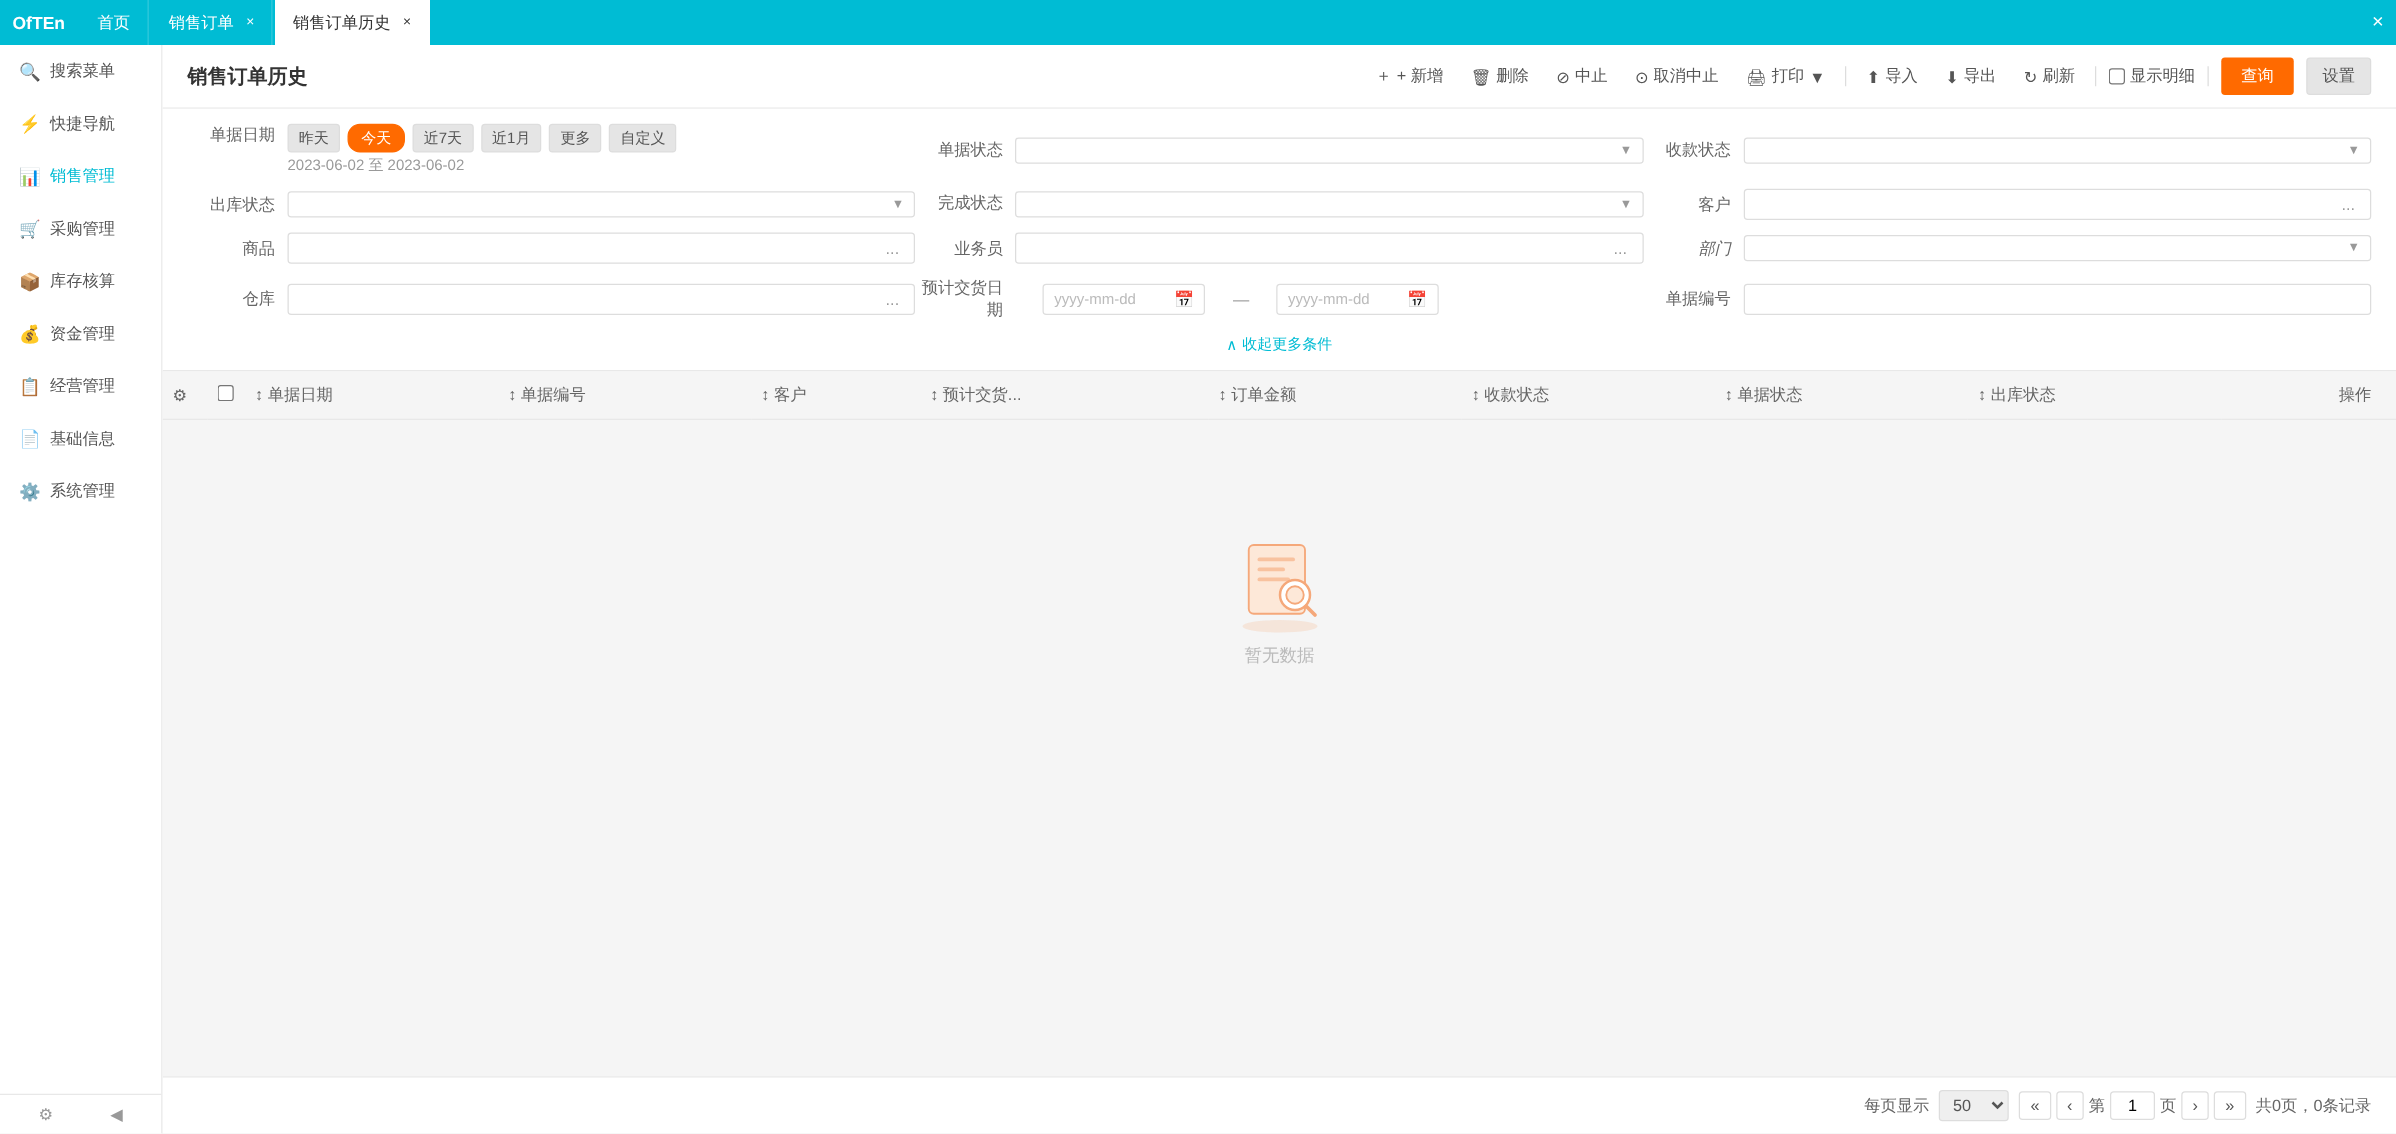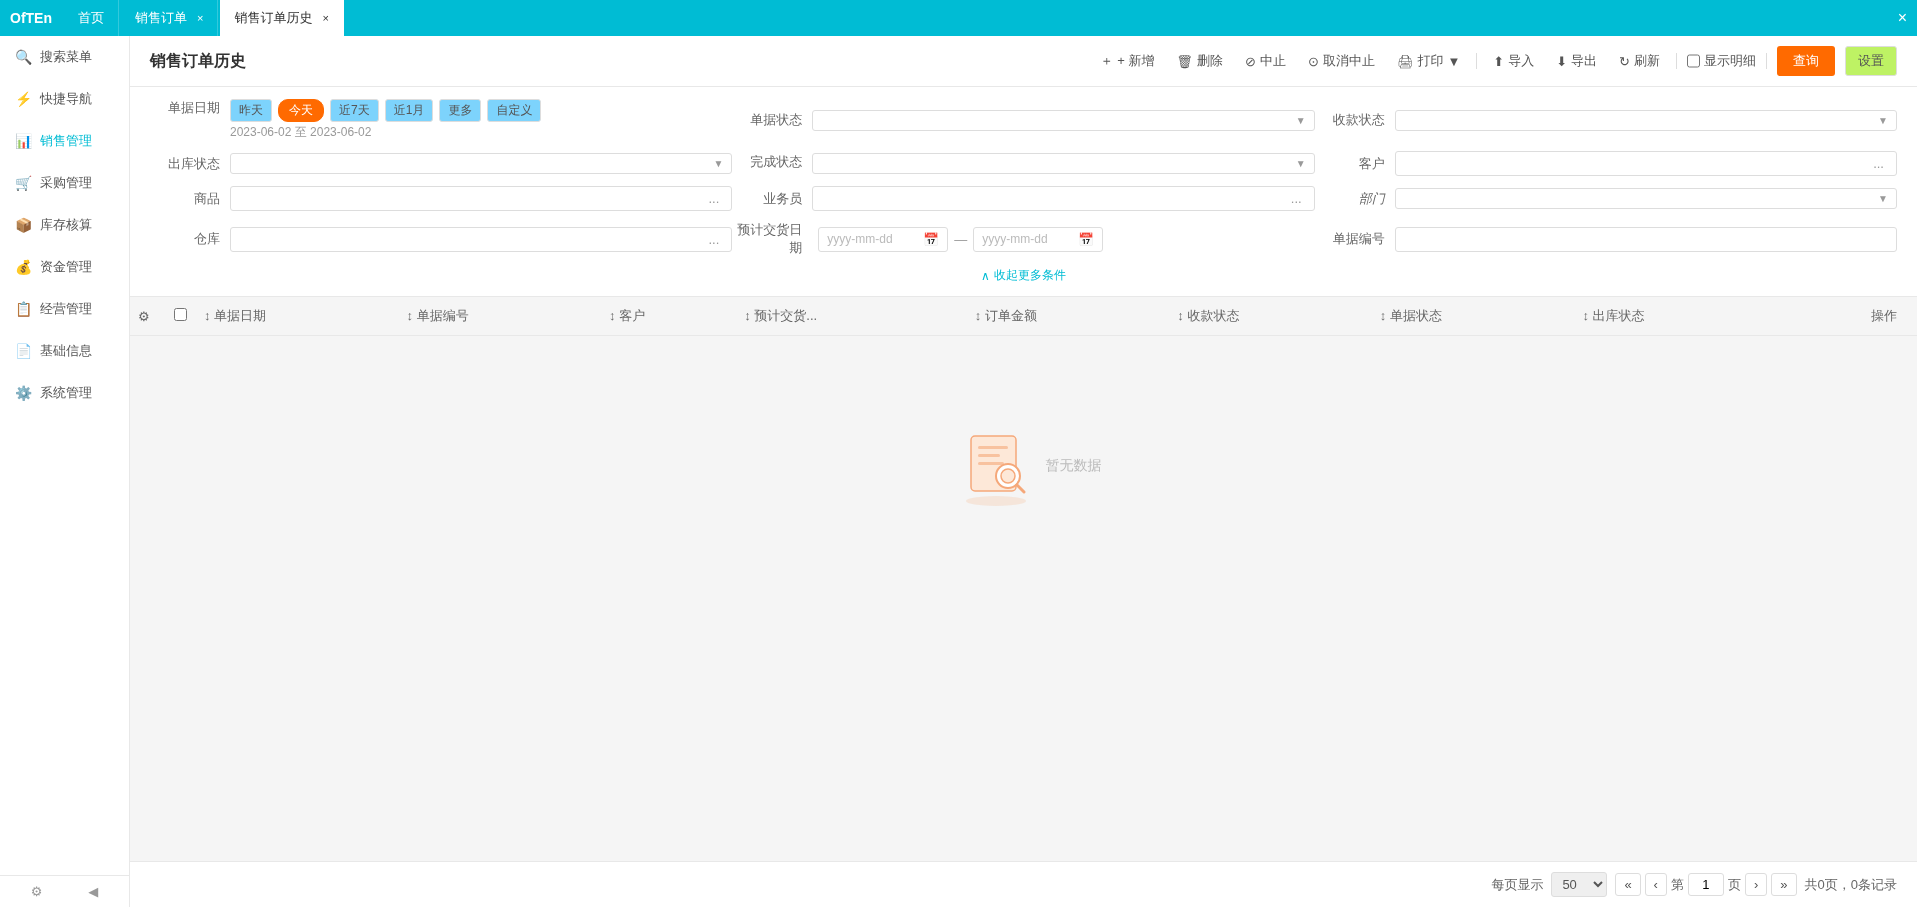--- a/index.html
+++ b/index.html
@@ -26,31 +26,31 @@
 
     
     .content { flex: 1; display: flex; flex-direction: column; overflow: hidden; background: #f5f5f5; }
 
     
     .page-header { background: #fff; padding: 10px 20px; display: flex; align-items: center; justify-content: space-between; border-bottom: 1px solid #e8e8e8; flex-shrink: 0; }
     .page-title { font-size: 16px; font-weight: bold; color: #333; }
     .toolbar { display: flex; align-items: center; gap: 10px; }
     .toolbar-btn { display: flex; align-items: center; gap: 4px; color: #555; cursor: pointer; font-size: 13px; padding: 4px 6px; border: none; background: none; }
     .toolbar-btn-primary { background: #ff6a00; color: #fff; border: none; padding: 6px 16px; border-radius: 3px; cursor: pointer; font-size: 13px; }
-    .toolbar-btn-secondary { background: #bef264; color: #555; border: 1px solid #ddd; padding: 5px 12px; border-radius: 3px; cursor: pointer; font-size: 13px; }
+    .toolbar-btn-secondary { background: #e5e5e5; color: #555; border: 1px solid #ddd; padding: 5px 12px; border-radius: 3px; cursor: pointer; font-size: 13px; }
     .toolbar-divider { width: 1px; height: 16px; background: #ddd; }
     .checkbox-label { display: flex; gap: 4px; color: #555; cursor: pointer; font-size: 13px; }
 
     
     .filter-section { background: #fff; padding: 12px 20px; border-bottom: 1px solid #e8e8e8; flex-shrink: 0; }
     .filter-row { display: flex; align-items: center; margin-bottom: 10px; gap: 0; }
     .filter-row:last-child { margin-bottom: 0; }
     .filter-label { width: 80px; color: #666; font-size: 13px; flex-shrink: 0; text-align: right; padding-right: 10px; }
     .filter-date-group { display: flex; align-items: center; gap: 6px; }
-    .date-btn { padding: 2px 8px; border: 1px solid #ddd; border-radius: 3px; cursor: pointer; font-size: 12px; background: #7dd3fc; color: #555; }
+    .date-btn { padding: 2px 8px; border: 1px solid #ddd; border-radius: 3px; cursor: pointer; font-size: 12px; background: #e5e5e5; color: #555; }
     .date-btn.active { background: #ff6a00; color: #fff; border-color: #ff6a00; border-radius: 10px; padding: 2px 10px; }
     .date-range-text { font-size: 12px; color: #999; margin-top: 2px; }
     .filter-select { border: 1px solid #ddd; border-radius: 3px; padding: 4px 8px; font-size: 13px; color: #555; display: flex; align-items: center; min-width: 160px; cursor: pointer; background: #fff; position: relative; }
     .filter-select-arrow { margin-left: auto; color: #999; font-size: 10px; }
     .filter-input { border: 1px solid #ddd; border-radius: 3px; padding: 4px 8px; font-size: 13px; color: #555; flex: 1; }
     .filter-dots { color: #999; cursor: pointer; padding: 0 4px; }
     .collapse-btn { display: flex; align-items: center; justify-content: center; color: #00bcd4; cursor: pointer; font-size: 12px; gap: 4px; margin-top: 4px; }
     .data-table { width: 100%; border-collapse: collapse; font-size: 13px; }
     .data-table th { background: #f5f5f5; padding: 10px 8px; text-align: left; color: #666; font-weight: normal; border-bottom: 1px solid #e8e8e8; white-space: nowrap; }
     .table-settings { width: 36px; text-align: center; }
@@ -61,21 +61,21 @@
     .footer-text { color: #666; font-size: 13px; }
     .page-size-select { border: 1px solid #ddd; border-radius: 3px; padding: 3px 6px; font-size: 13px; color: #555; }
     .page-nav { display: flex; align-items: center; gap: 4px; }
     .page-nav-btn { border: 1px solid #ddd; background: #fff; color: #555; padding: 3px 8px; cursor: pointer; border-radius: 3px; font-size: 13px; }
     .page-nav-btn:disabled { color: #ccc; cursor: not-allowed; }
     .page-input { border: 1px solid #ddd; border-radius: 3px; padding: 3px 6px; width: 36px; text-align: center; font-size: 13px; }
 
     
     .table-wrapper { flex: 1; display: flex; flex-direction: column; overflow: hidden; }
     .table-scroll { flex: 1; overflow: auto; }
-    .no-data-container { display: flex; flex-direction: row; align-items: center; justify-content: center; padding: 80px 0; }
+    .no-data-container { display: flex; flex-direction: column; align-items: center; justify-content: center; padding: 80px 0; }
 
     
     .empty-svg { width: 100px; height: 100px; }
   </style>
 </head>
 <body>
 
 <div class="top-bar">
   <span class="brand-text">OfTEn</span>
   <div class="tab-item">
@@ -271,21 +271,21 @@
       </div>
 
       <div class="filter-row">
         <div style="flex:1; display:flex; align-items:center;">
           <span class="filter-label">仓库</span>
           <div style="flex:1; display:flex; align-items:center; border:1px solid #ddd; border-radius:3px; padding:4px 8px; background:#fff;">
             <span style="flex:1;"></span>
             <span class="filter-dots">...</span>
           </div>
         </div>
-        <div style="flex:1; display:flex; align-items:center; gap:6px;">
+        <div style="flex:1; display:flex; align-items:center; gap:22px;">
           <span class="filter-label">预计交货日期</span>
           <div style="display:flex; align-items:center; border:1px solid #ddd; border-radius:3px; padding:4px 8px; background:#fff; width:130px;">
             <span style="color:#bbb; font-size:12px; flex:1;">yyyy-mm-dd</span>
             <span style="color:#bbb; font-size:13px; cursor:pointer;">📅</span>
           </div>
           <span style="color:#999;">—</span>
           <div style="display:flex; align-items:center; border:1px solid #ddd; border-radius:3px; padding:4px 8px; background:#fff; width:130px;">
             <span style="color:#bbb; font-size:12px; flex:1;">yyyy-mm-dd</span>
             <span style="color:#bbb; font-size:13px; cursor:pointer;">📅</span>
           </div>

